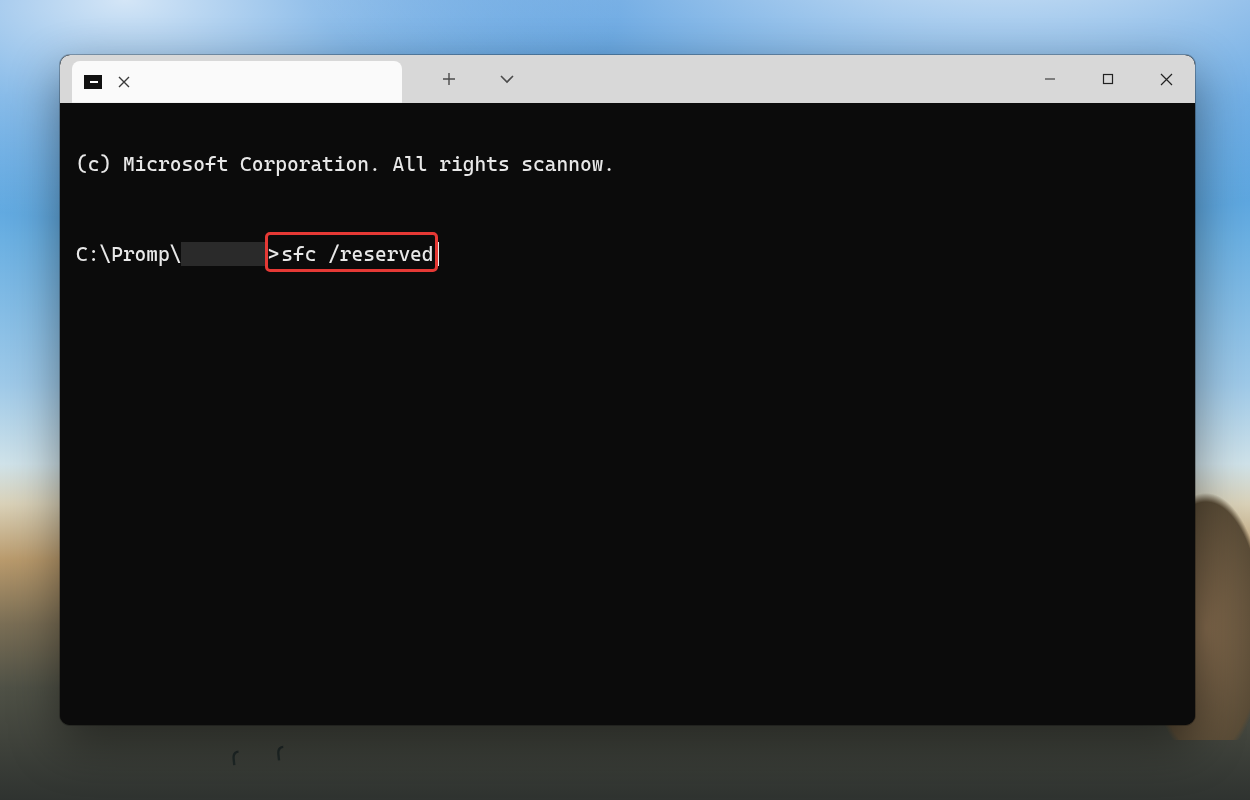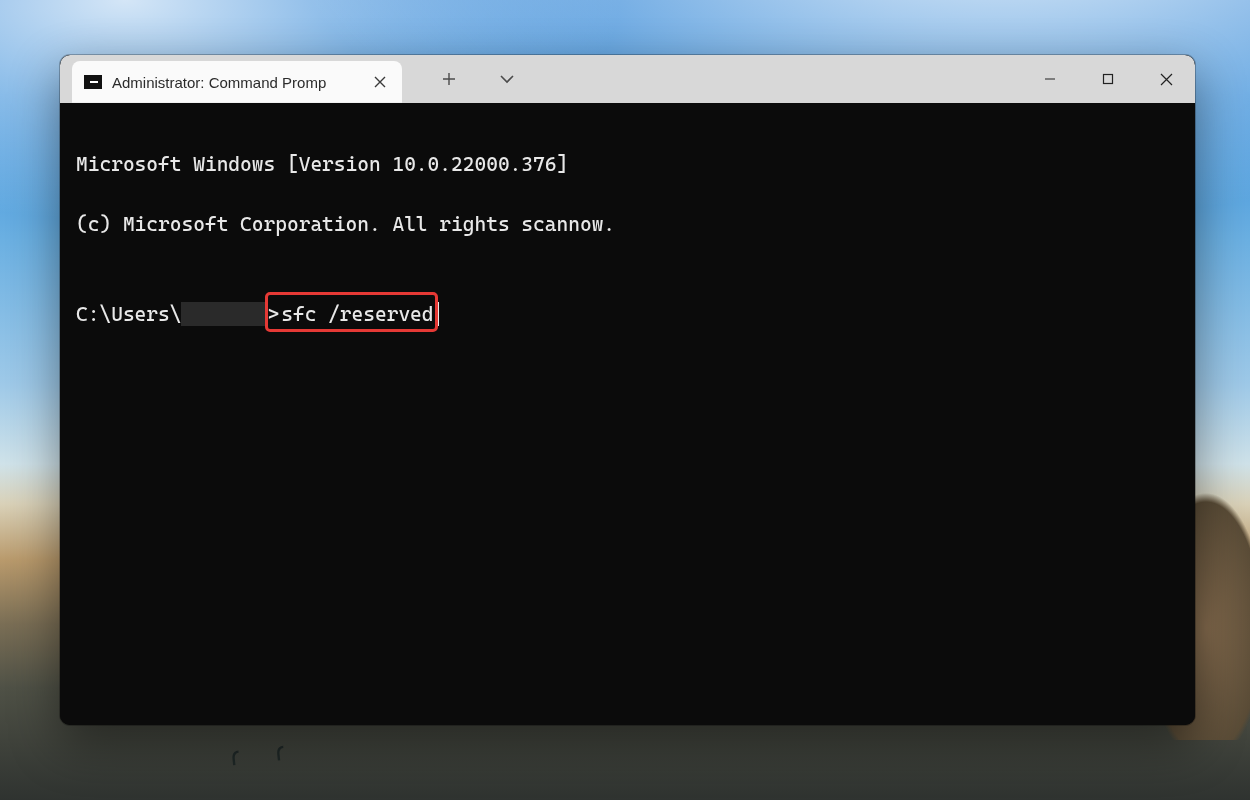--- a/index.html
+++ b/index.html
@@ -135,21 +135,20 @@
 
 <div class="desktop">
   <div class="rock"></div>
   <div class="birds">𐑩 𐑩</div>
 
   <div class="window">
 
     <div class="titlebar">
       <div class="tab">
         <span class="tab-icon"></span>
-        <span class="tab-title">Administrator: Command Promp</span>
         <span class="tab-close">
           <svg width="12" height="12" viewBox="0 0 12 12">
             <path d="M1 1 L11 11 M11 1 L1 11" stroke="currentColor" stroke-width="1.4" fill="none"></path>
           </svg>
         </span>
       </div>
 
       <div class="titlebar-actions-left">
         <div class="tb-btn" title="New tab">
           <svg width="14" height="14" viewBox="0 0 14 14">
@@ -176,20 +175,19 @@
         </div>
         <div class="wc-btn close" title="Close">
           <svg width="13" height="13" viewBox="0 0 13 13">
             <path d="M1 1 L12 12 M12 1 L1 12" stroke="currentColor" stroke-width="1.2"></path>
           </svg>
         </div>
       </div>
     </div>
 
     <div class="terminal-body">
-<span class="term-line">Microsoft Windows [Version 10.0.22000.376]</span>
 <span class="term-line">(c) Microsoft Corporation. All rights scannow.</span>
 <span class="term-line"></span>
-<span class="prompt-line"><span>C:\Users\</span><span class="redacted"></span><span>&gt;</span><span class="cmd" id="cmd-span">sfc /reserved</span><span class="cursor"></span><span class="red-box" id="red-box" style="left: 189.188px; top: -7px; height: 40px; width: 172.625px; border-color: rgb(229, 57, 53);"></span></span>
+<span class="prompt-line"><span>C:\Promp\</span><span class="redacted"></span><span>&gt;</span><span class="cmd" id="cmd-span">sfc /reserved</span><span class="cursor"></span><span class="red-box" id="red-box" style="left: 189.188px; top: -7px; height: 40px; width: 172.625px; border-color: rgb(229, 57, 53);"></span></span>
     </div>
 
   </div>
 </div>
 
 </body></html>

